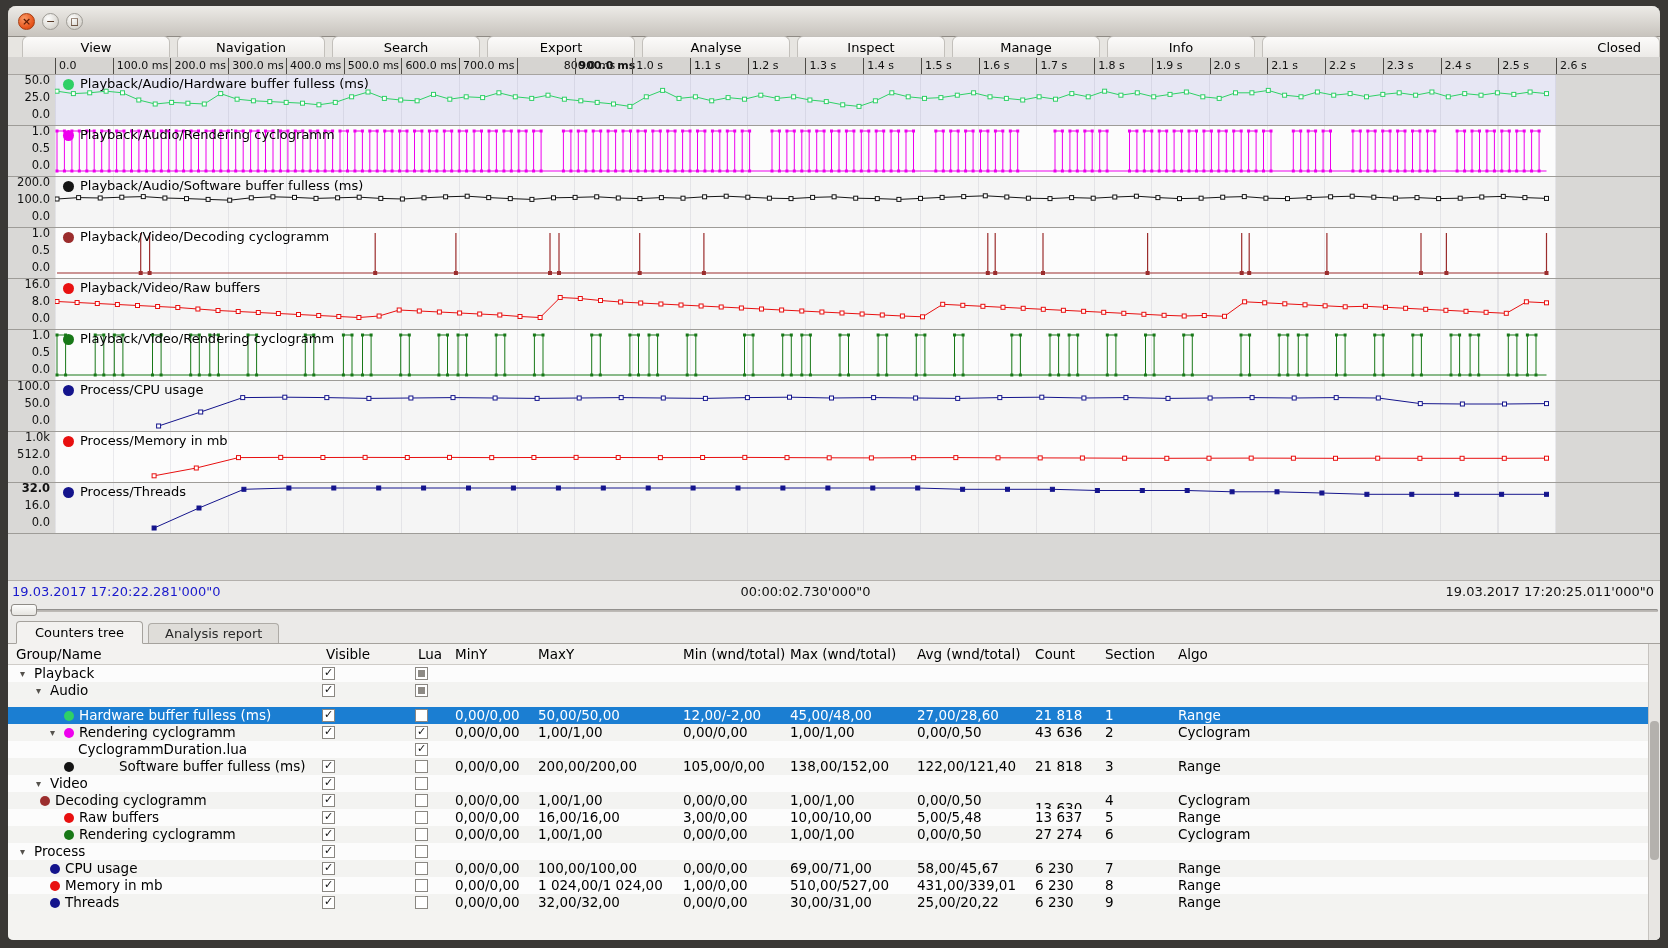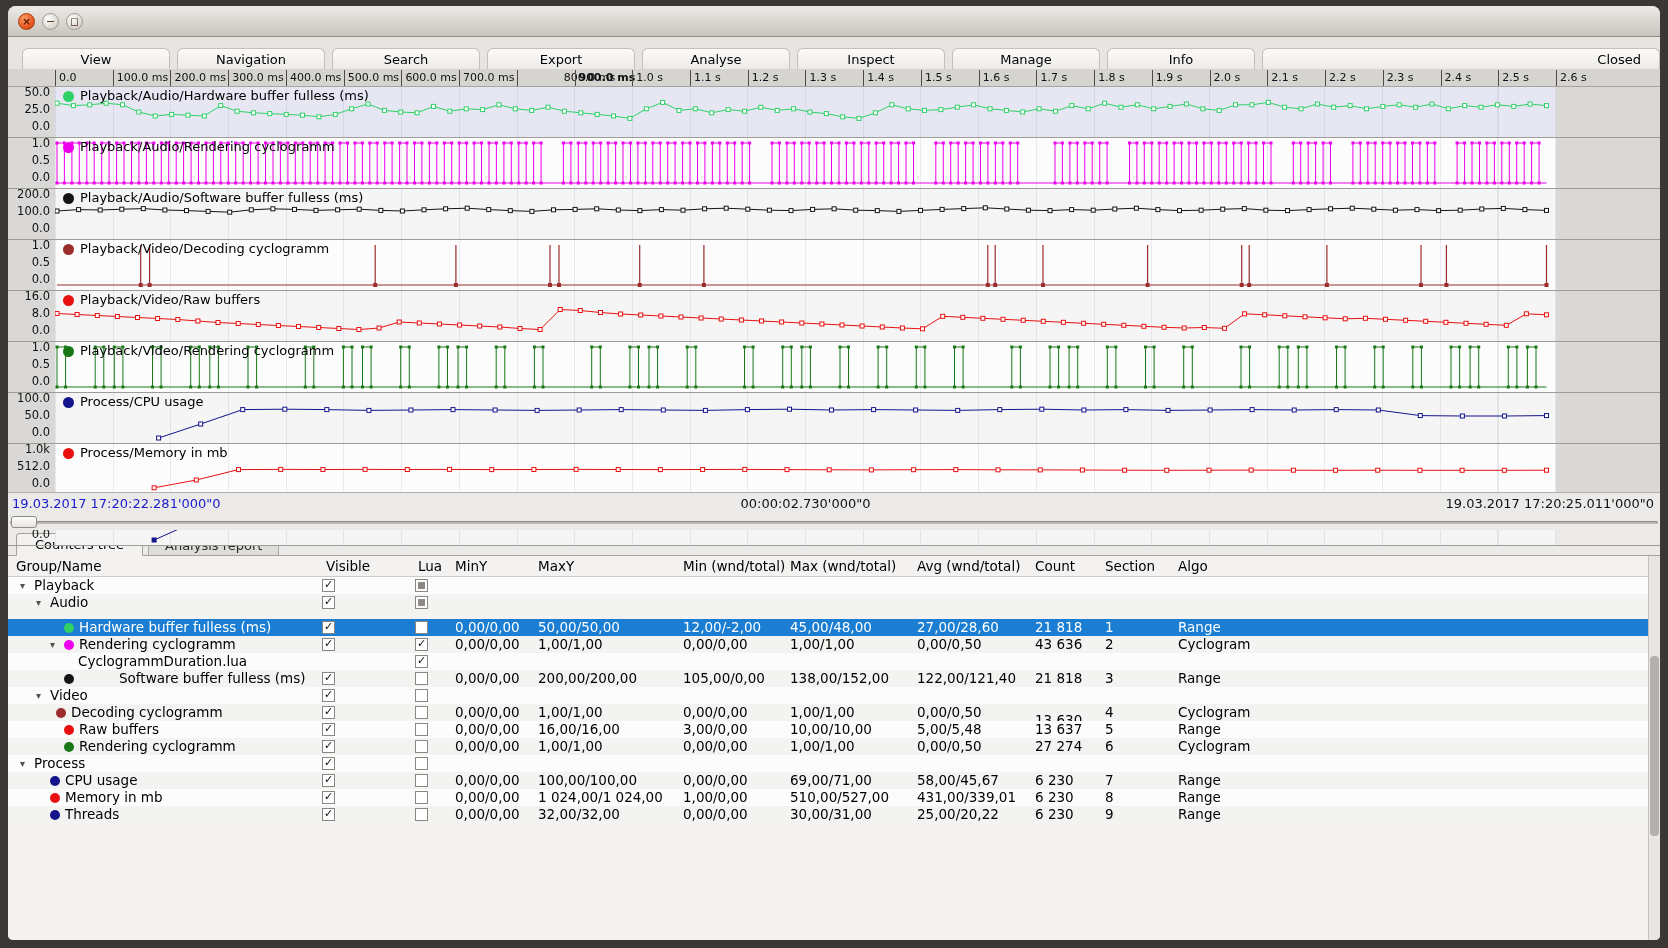--- a/index.html
+++ b/index.html
@@ -17,34 +17,34 @@
     border-bottom:1px solid #8f8b85;display:flex;align-items:center;}
   .wbtns{display:flex;gap:7px;padding-left:10px;}
   .wbtn{width:17px;height:17px;border-radius:50%;display:flex;align-items:center;justify-content:center;
     font-size:11px;line-height:1;color:#4a2a15;border:1px solid #9d9a94;
     background:radial-gradient(circle at 35% 30%,#fdfdfc,#d9d6d0 70%,#b9b5ae);box-sizing:border-box;}
   .wbtn.close{background:radial-gradient(circle at 35% 30%,#fa9a66,#e8561d 65%,#c2410f);
     border-color:#a63c10;color:#5e1c05;font-weight:bold;}
   #title-text{font-weight:bold;font-size:15px;color:#2e2d2a;margin-left:30px;white-space:nowrap;
     text-shadow:0 1px 0 rgba(255,255,255,.45);}
   
-  #menubar{height:32px;flex:none;background:#e7e5e1;display:flex;align-items:flex-end;
+  #menubar{height:20px;flex:none;background:#e7e5e1;display:flex;align-items:flex-end;
     padding-left:14px;box-sizing:border-box;}
   .menu-tab{flex:0 0 148px;height:21px;margin-right:7px;background:linear-gradient(#fcfbfa,#ecead6 140%);
     background:linear-gradient(#fcfbfa,#eceae7);border:1px solid #c3c0bb;border-bottom:none;
     border-radius:6px 6px 0 0;font-size:13px;display:flex;align-items:center;justify-content:center;
     box-sizing:border-box;cursor:default;}
   .menu-tab.closed{flex:1 1 auto;justify-content:flex-end;padding-right:18px;margin-right:0;}
   
   #ruler{height:18px;flex:none;background:#d6d4d1;position:relative;border-bottom:1px solid #a7a4a0;
     box-sizing:border-box;overflow:hidden;}
   .tick{position:absolute;top:1px;bottom:0;border-left:1px solid #4e4b47;padding-left:3px;
     font-size:11px;line-height:15px;white-space:nowrap;color:#111;}
   
-  #charts{height:405px;flex:none;position:relative;background:#d9d8d6;}
+  #charts{height:505px;flex:none;position:relative;background:#d9d8d6;}
   .track{position:absolute;left:0;width:100%;height:51px;border-bottom:1px solid #9e9c98;box-sizing:border-box;}
   .track .plot{position:absolute;left:47px;top:0;width:1501px;height:50px;
     background-image:repeating-linear-gradient(to right,rgba(110,110,135,.13) 0 1px,transparent 1px 57.7px);}
   .ylab{position:absolute;left:0;width:42px;text-align:right;font-size:11.5px;color:#111;line-height:13px;}
   .ldot{position:absolute;left:8px;top:4px;width:11px;height:11px;border-radius:50%;}
   .ltitle{position:absolute;left:25px;top:1px;font-size:13px;color:#000;white-space:nowrap;}
   .plot svg{position:absolute;left:0;top:0;}
   
   #status{height:22px;flex:none;background:#ebeae8;border-top:1px solid #b3b0ac;position:relative;
     font-size:13px;box-sizing:border-box;}
@@ -1402,21 +1402,21 @@
         </div>
         <div class="trow even">
           <div class="namecell" style="padding-left: 28px;">
             <span class="expander">▾</span>
             <span>Video</span>
           </div>
           <span class="checkbox" style="left: 314px;">✓</span>
           <span class="checkbox" style="left: 407px;"></span>
         </div>
         <div class="trow odd">
-          <div class="namecell" style="padding-left: 48px; text-align: center;">
+          <div class="namecell" style="padding-left: 32px; text-align: center;">
             <span class="cdot" style="background: rgb(155, 45, 45);"></span>
             <span>Decoding cyclogramm</span>
           </div>
           <span class="checkbox" style="left: 314px;">✓</span>
           <span class="checkbox" style="left: 407px;"></span>
           <span class="cell" style="left: 447px;">0,00/0,00</span>
           <span class="cell" style="left: 530px;">1,00/1,00</span>
           <span class="cell" style="left: 675px;">0,00/0,00</span>
           <span class="cell" style="left: 782px;">1,00/1,00</span>
           <span class="cell" style="left: 909px;">0,00/0,50</span>

